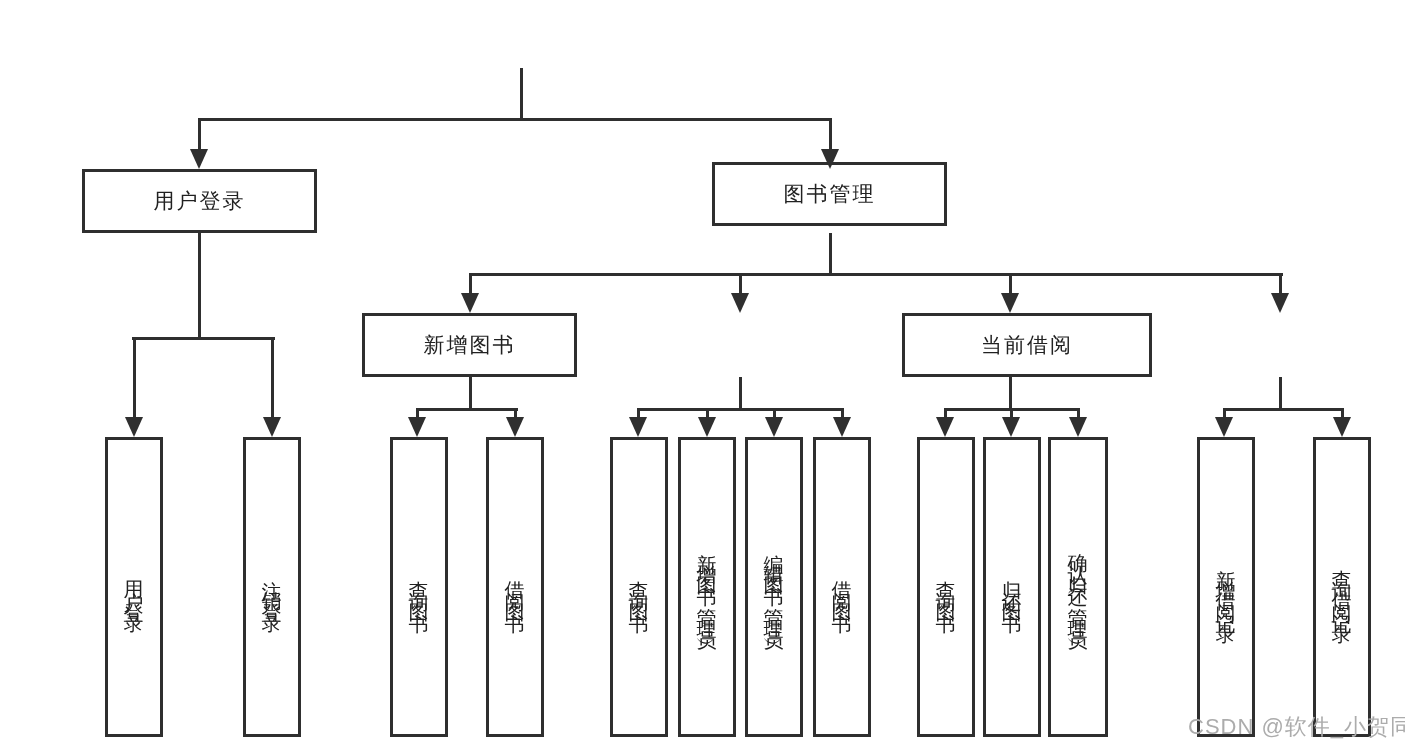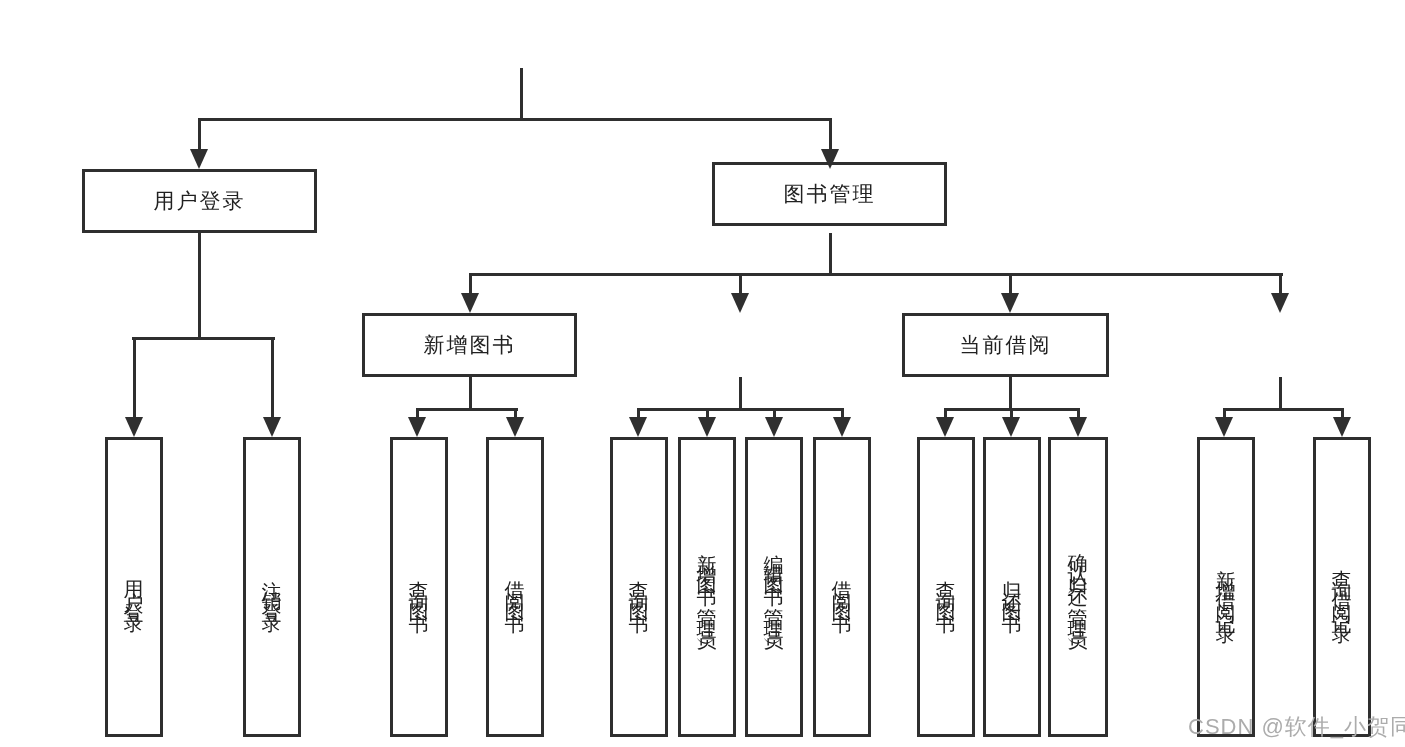--- a/index.html
+++ b/index.html
@@ -40,21 +40,21 @@
   <div class="box" style="left:82px; top:169px; width:235px; height:64px;">
     <span>用户登录</span>
   </div>
   <div class="box" style="left:712px; top:162px; width:235px; height:64px;text-align:right;">
     <span>图书管理</span>
   </div>
 
   <div class="box" style="left:362px; top:313px; width:215px; height:64px;">
     <span>新增图书</span>
   </div>
-  <div class="box" style="left:902px; top:313px; width:207px; height:64px;">
+  <div class="box" style="left:902px; top:313px; width:250px; height:64px;">
     <span>当前借阅</span>
   </div>
 
   <div class="leaf" style="left:105px; top:437px; width:58px; height:300px;">
     <span>用户登录</span>
   </div>
   <div class="leaf" style="left:243px; top:437px; width:58px; height:300px;">
     <span>注销登录</span>
   </div>
   <div class="leaf" style="left:390px; top:437px; width:58px; height:300px;">

